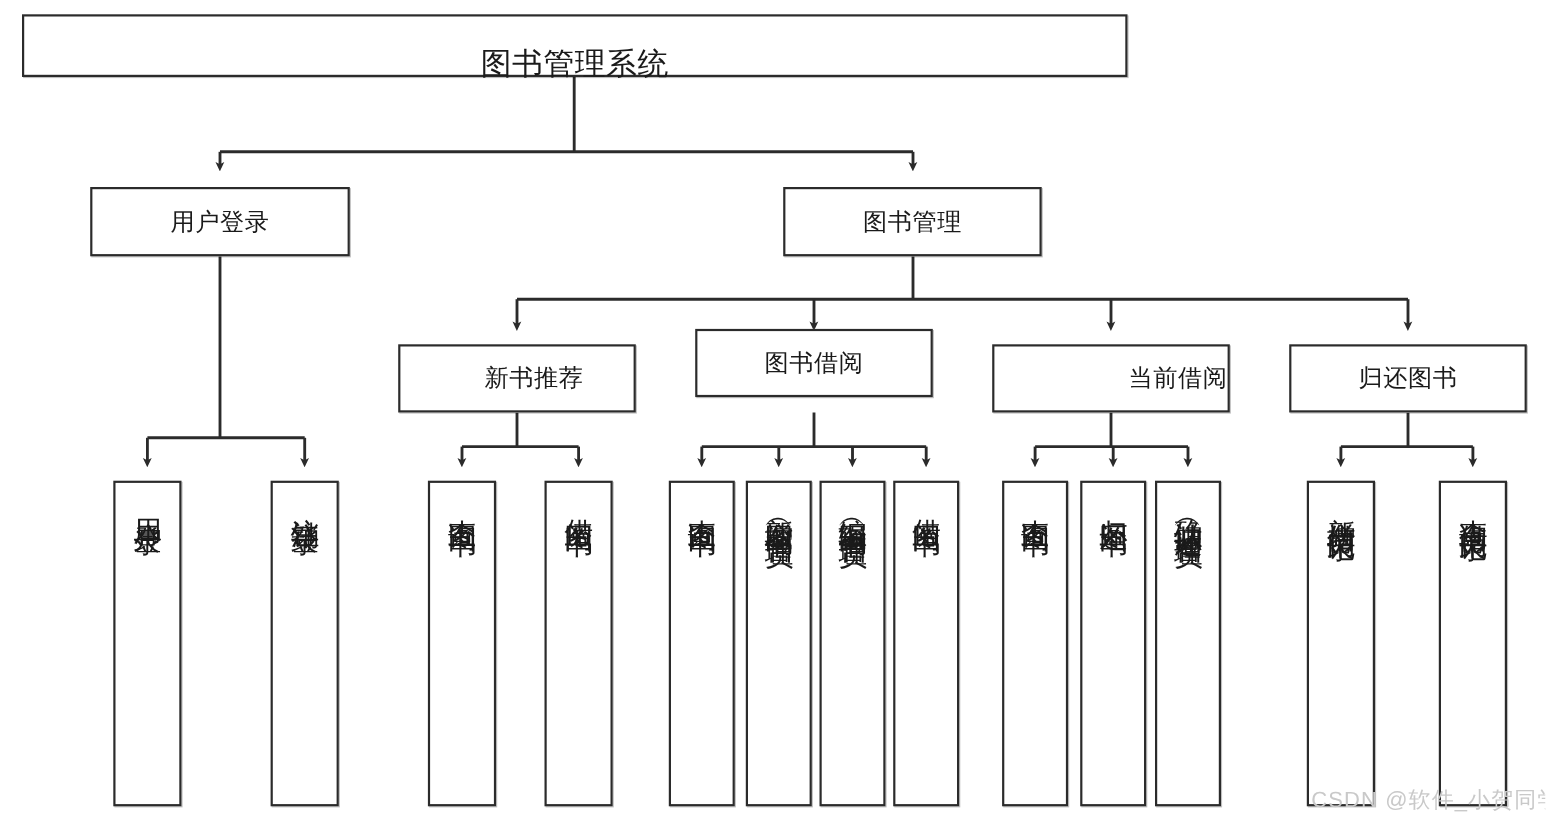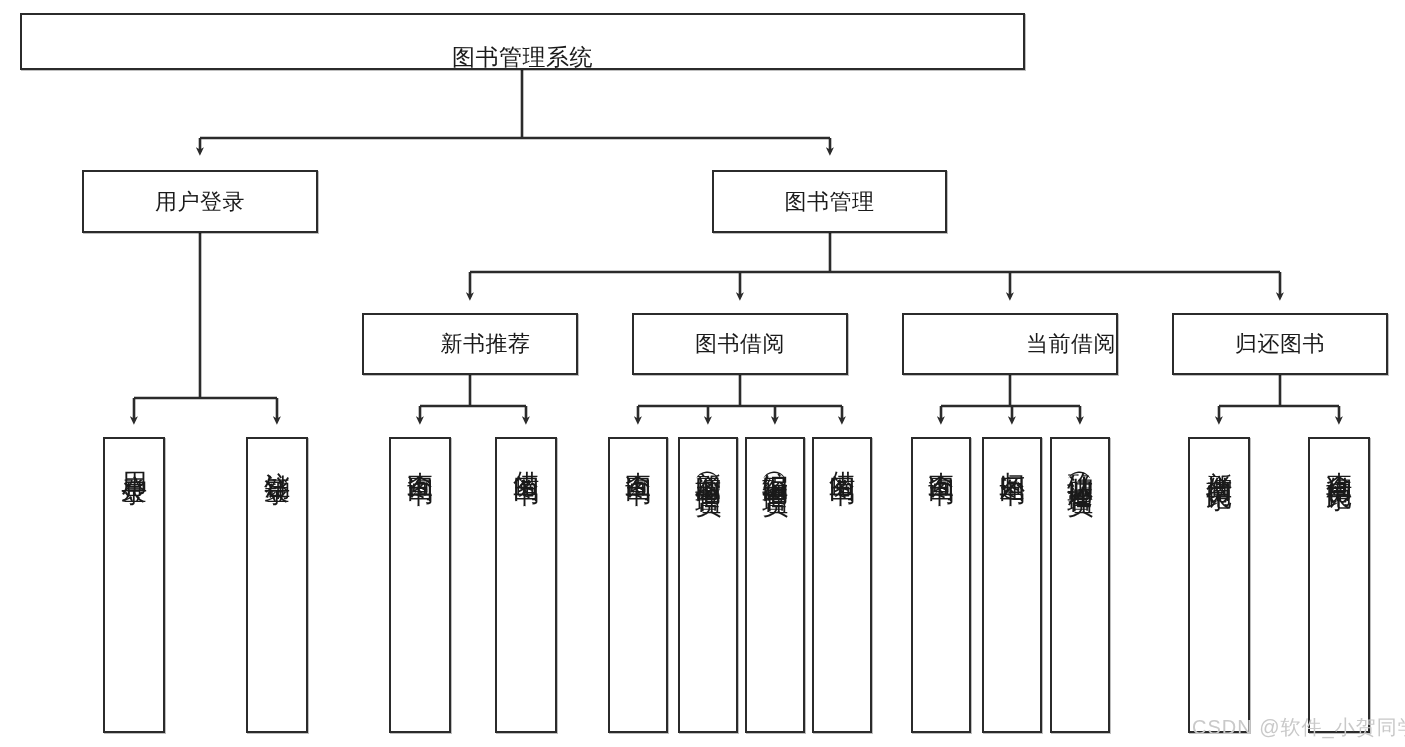--- a/index.html
+++ b/index.html
@@ -41,21 +41,21 @@
     display: block;
     text-align: center;
     line-height: 1.18;
     letter-spacing: 0.5px;
   }
   .node.horizontal .label {
     font-size: 22px;
     white-space: nowrap;
   }
   .node.root .label {
-    font-size: 23px;
+    font-size: 28px;
     margin-top: 32px;
   }
   .node.vertical {
     align-items: flex-start;
     justify-content: center;
     padding-top: 12px;
   }
   .node.vertical .label {
     writing-mode: vertical-rl;
     text-orientation: upright;
@@ -135,21 +135,21 @@
   <div class="node horizontal" style="left: 82px; top: 170px; width: 236px; height: 63px;">
     <span class="label">用户登录</span>
   </div>
   <div class="node horizontal" style="left: 712px; top: 170px; width: 235px; height: 63px;">
     <span class="label">图书管理</span>
   </div>
 
   <div class="node horizontal" style="left: 362px; top: 313px; width: 216px; height: 62px; padding-left: 31px;">
     <span class="label">新书推荐</span>
   </div>
-  <div class="node horizontal" style="left: 632px; top: 313px; width: 216px; height: 62px;">
+  <div class="node horizontal" style="left: 632px; top: 299px; width: 216px; height: 62px;">
     <span class="label">图书借阅</span>
   </div>
   <div class="node horizontal" style="left: 902px; top: 313px; width: 216px; height: 62px; justify-content: flex-end;">
     <span class="label">当前借阅</span>
   </div>
   <div class="node horizontal" style="left: 1172px; top: 313px; width: 216px; height: 62px;">
     <span class="label">归还图书</span>
   </div>
 
   <div class="node vertical" style="left: 103px; top: 437px; width: 62px; height: 296px;">

